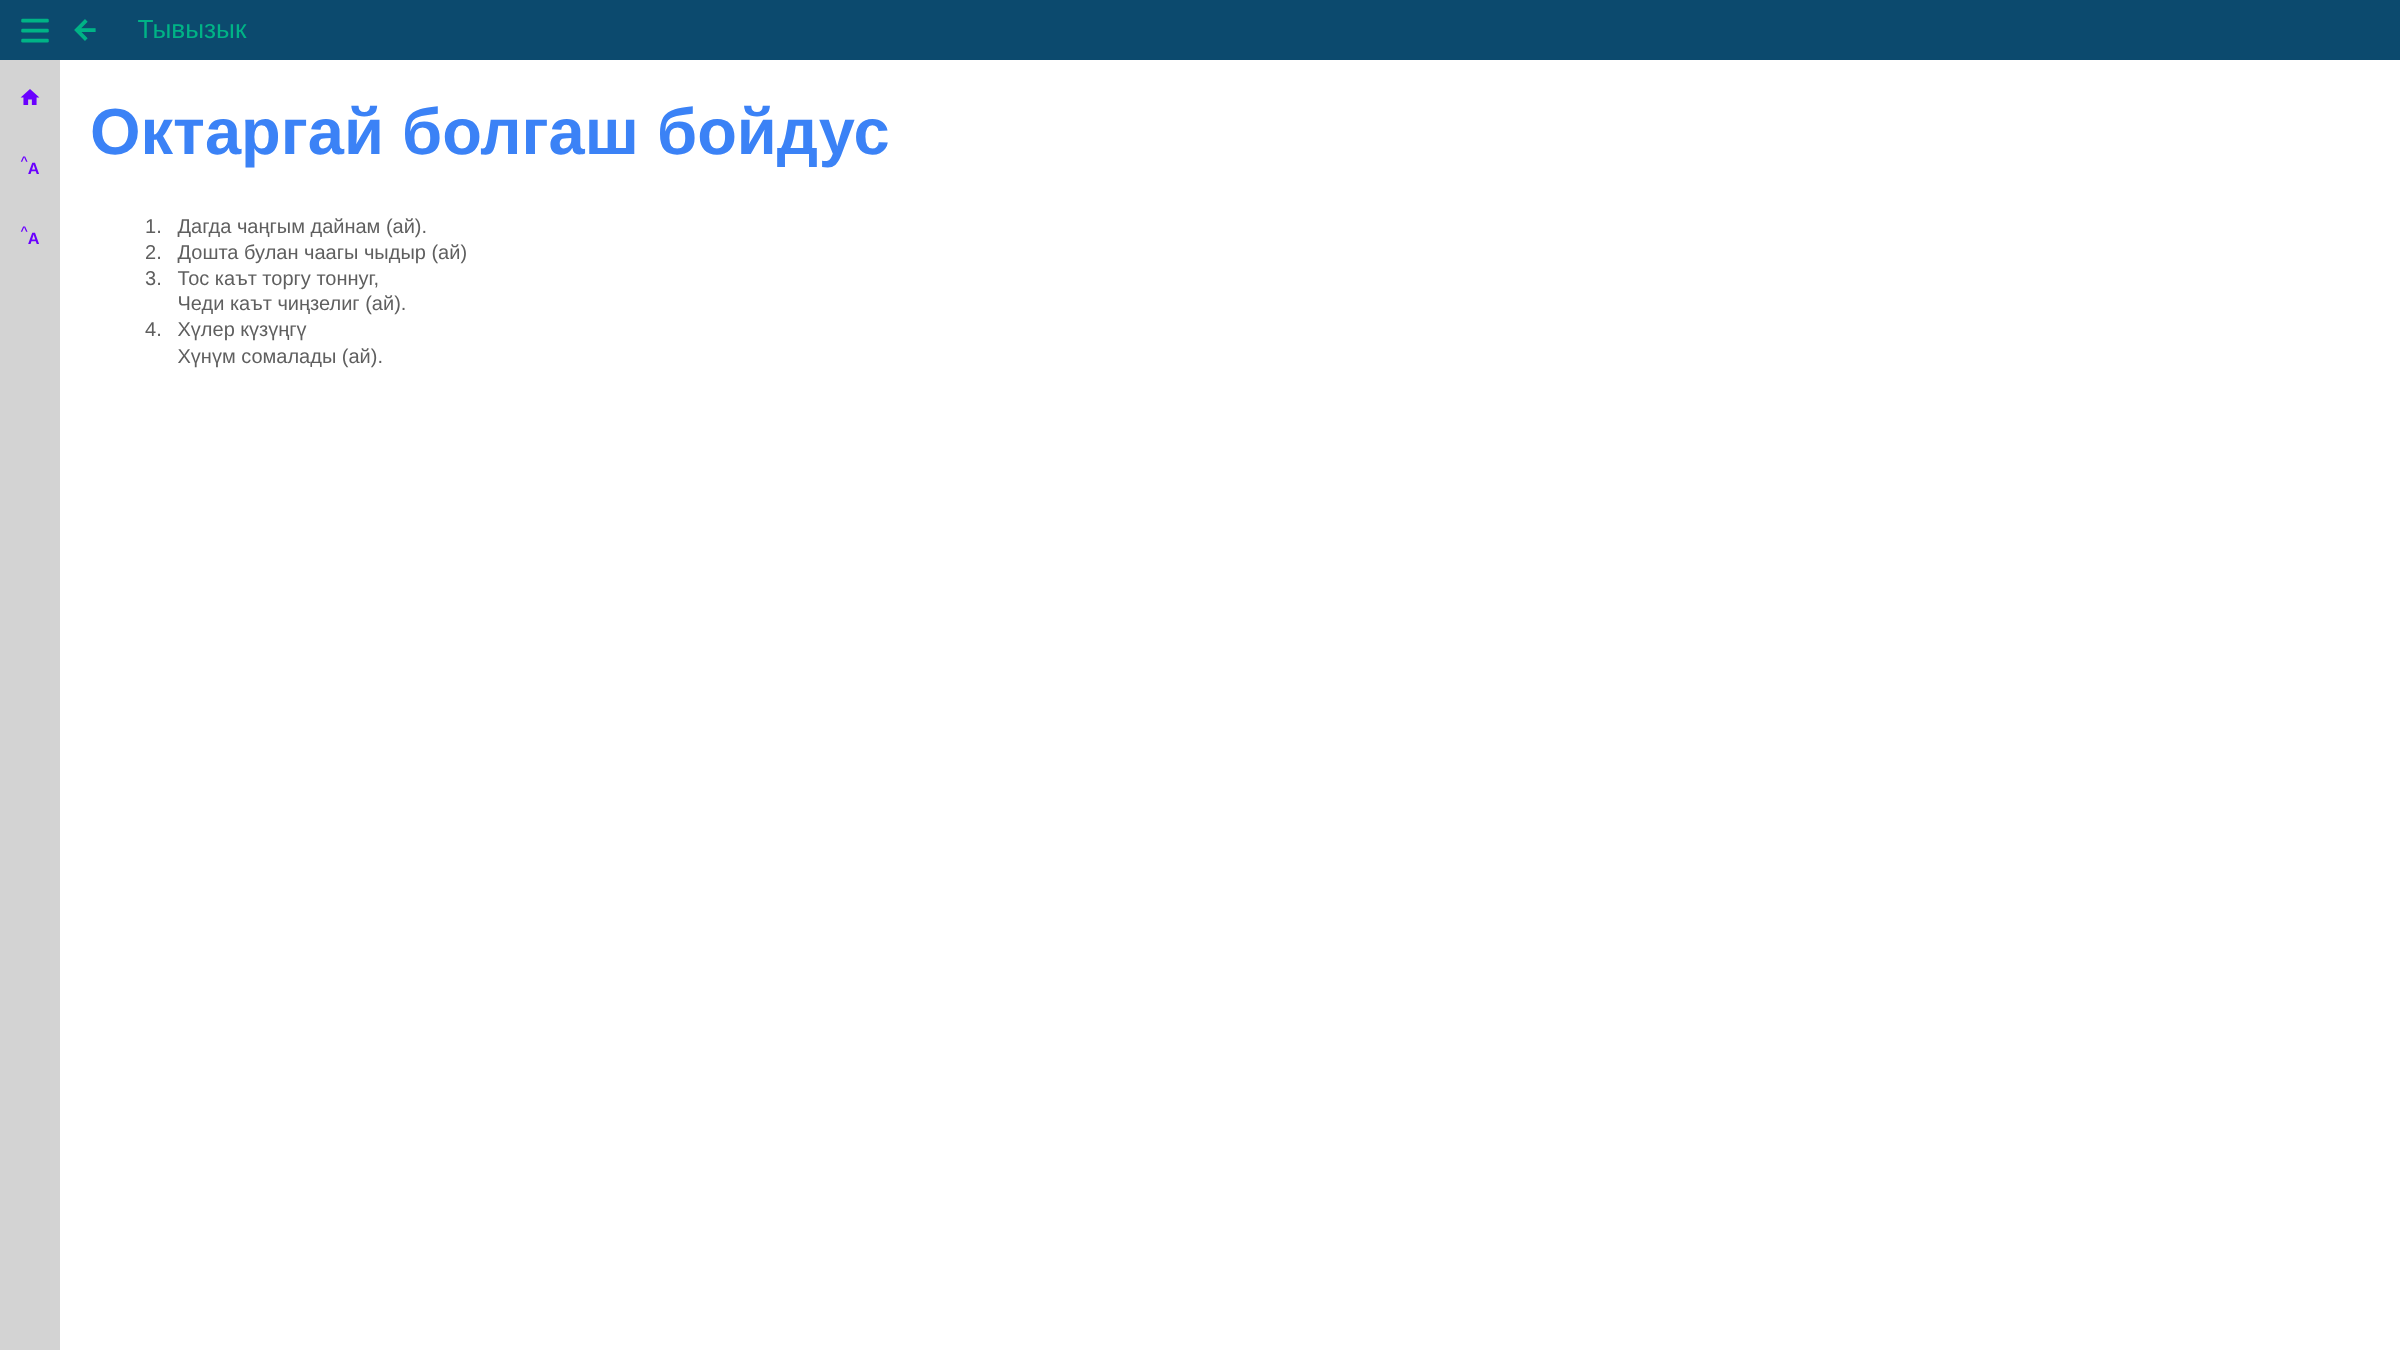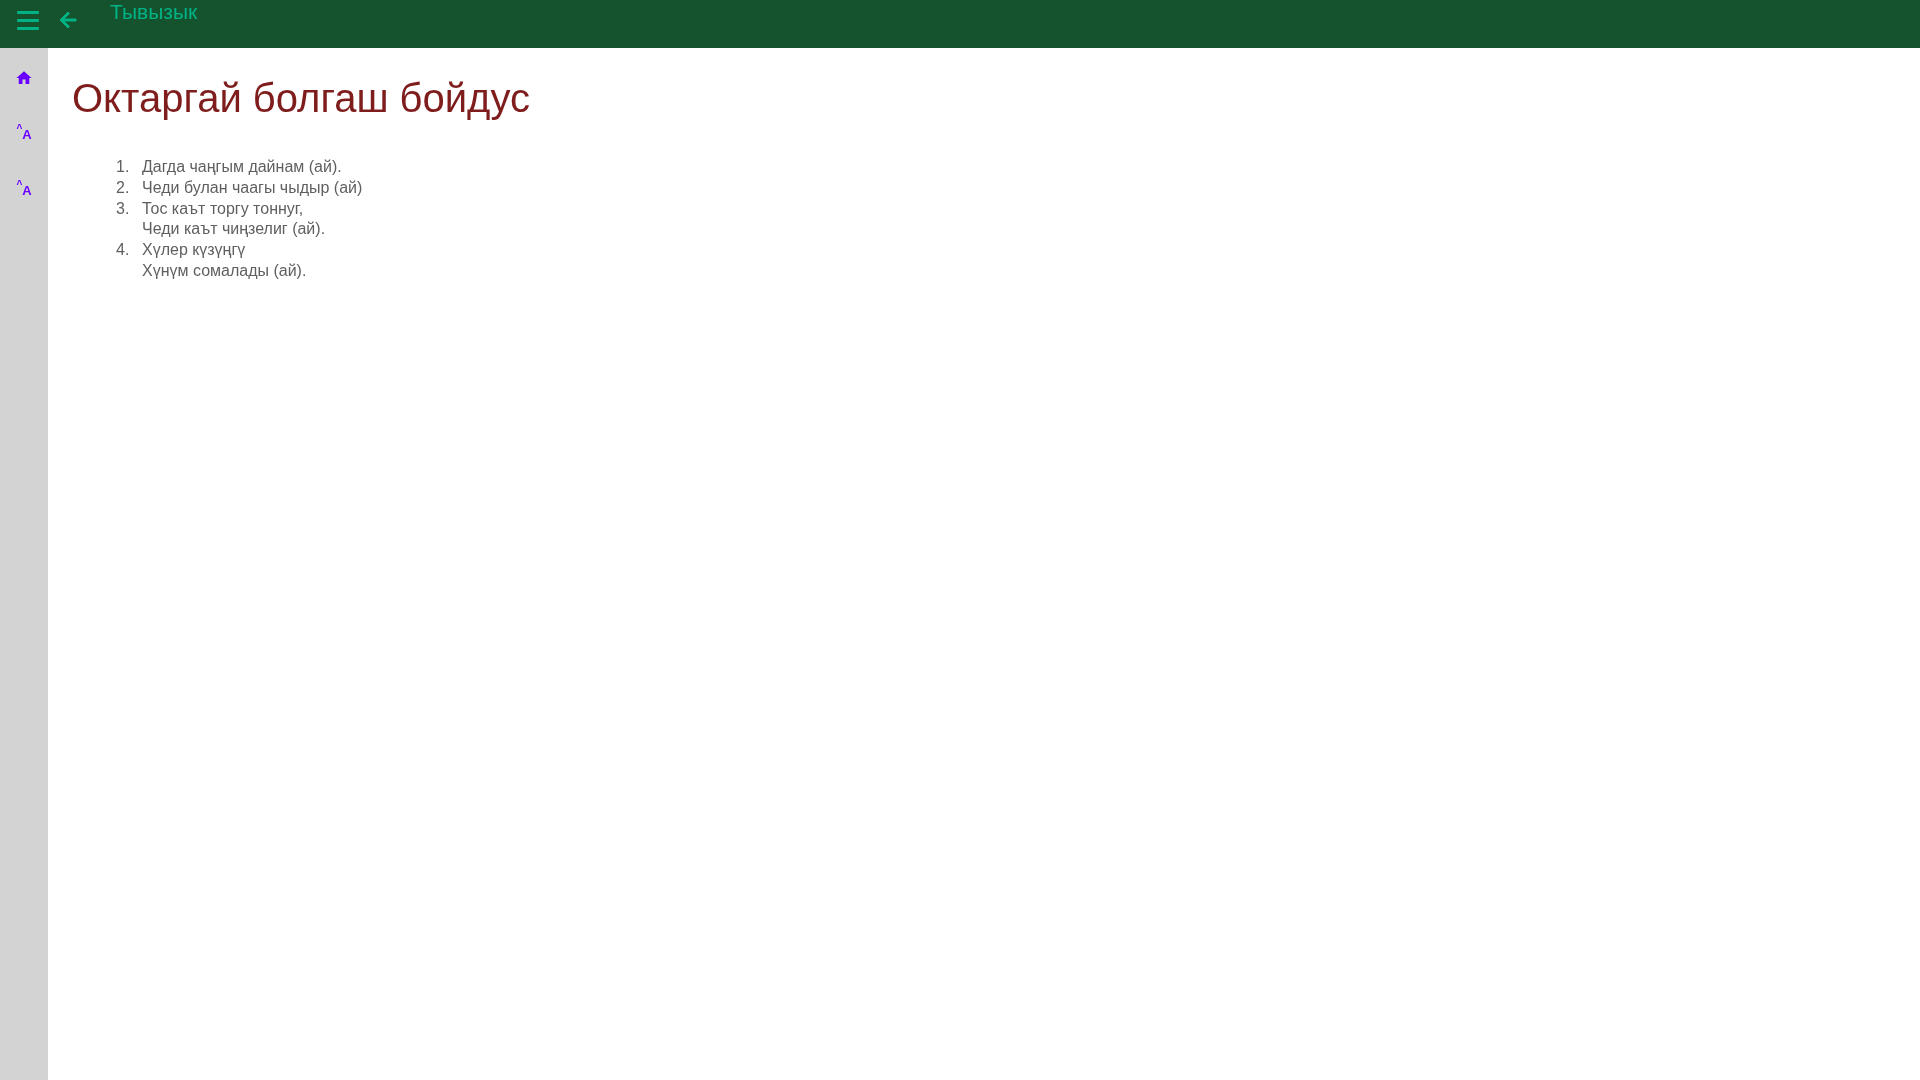--- a/index.html
+++ b/index.html
@@ -18,22 +18,23 @@
     
     .app {
       display: flex;
       flex-direction: column;
       width: 100%;
       height: 100%;
     }
     
     .topbar {
       height: 48px;
-      background: #14532d;
-      display: flex;
+      background: #0c4a6e;
+      display: flex;
+      align-items: center;
       padding-left: 8px;
     }
     
     .topbar-btn {
       width: 40px;
       height: 40px;
       display: flex;
       align-items: center;
       justify-content: center;
       cursor: pointer;
@@ -113,23 +114,23 @@
     }
     
     .content {
       flex: 1;
       background: #ffffff;
       padding: 28px 24px;
       overflow: auto;
     }
     
     .page-title {
-      font-size: 40px;
-      font-weight: 400;
-      color: #7f1d1d;
+      font-size: 52px;
+      font-weight: 700;
+      color: #3b82f6;
       margin-bottom: 36px;
     }
     
     .riddle-list {
       list-style: none;
       margin-left: 44px;
       counter-reset: item;
     }
     
     .riddle-item {
@@ -185,21 +186,21 @@
       </div>
       <div class="sidebar-btn">
         <span class="font-letters"><sup>^</sup>A</span>
       </div>
     </div>
 
     <div class="content">
       <h1 class="page-title">Октаргай болгаш бойдус</h1>
       <ol class="riddle-list">
         <li class="riddle-item"><span class="riddle-line">Дагда чаңгым дайнам (ай).</span></li>
-        <li class="riddle-item"><span class="riddle-line">Чеди булан чаагы чыдыр (ай)</span></li>
+        <li class="riddle-item"><span class="riddle-line">Дошта булан чаагы чыдыр (ай)</span></li>
         <li class="riddle-item"><span class="riddle-line">Тос каът торгу тоннуг,
 Чеди каът чиңзелиг (ай).</span></li>
         <li class="riddle-item"><span class="riddle-line">Хүлер күзүңгү
 Хүнүм сомалады (ай).</span></li>
       </ol>
     </div>
   </div>
 </div>
 
 </body></html>

